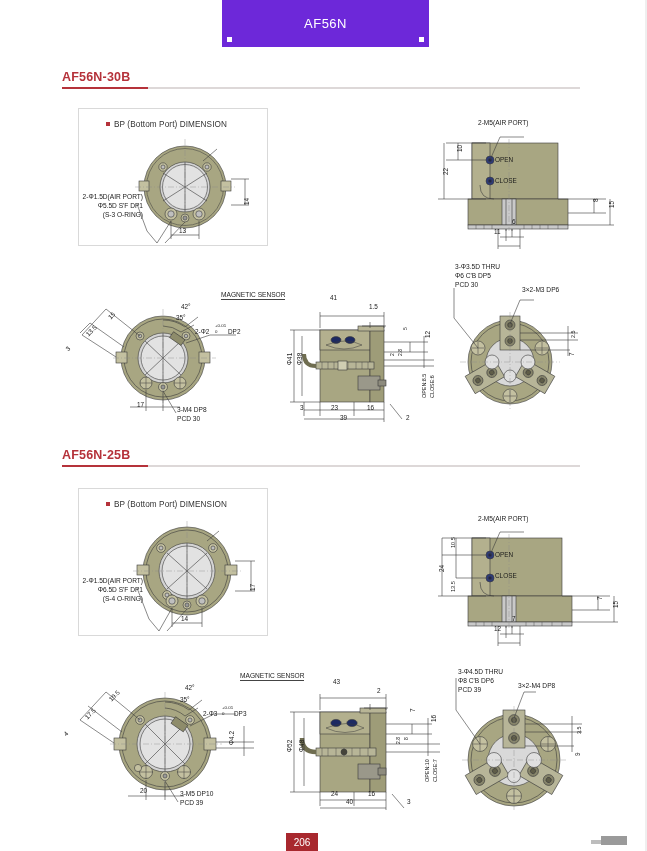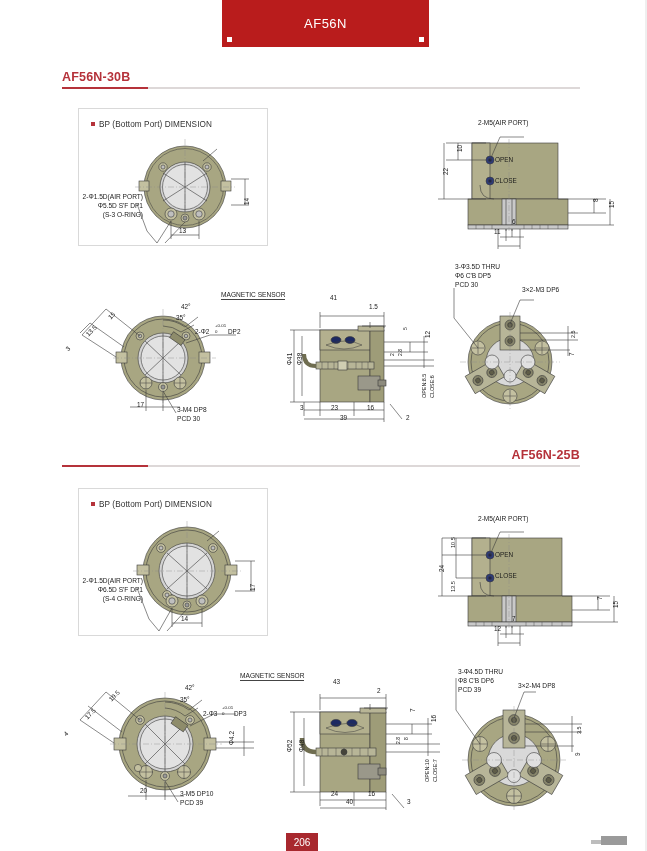--- a/index.html
+++ b/index.html
@@ -8,21 +8,21 @@
     background: #ffffff;
     font-family: "Liberation Sans", sans-serif;
     position: relative;
     overflow: hidden;
   }
   .page { position: relative; width: 647px; height: 851px; }
 
   
   .banner {
     position: absolute; left: 222px; top: 0; width: 207px; height: 47px;
-    background: #b91c1c;
+    background: #6d28d9;
     color: #fff;
     display: flex; align-items: center; justify-content: center;
     font-size: 13px; letter-spacing: .5px;
   }
   .banner .notch { position: absolute; bottom: 5px; width: 5px; height: 5px; background: #fff; }
   .banner .notch.l { left: 5px; }
   .banner .notch.r { right: 5px; }
 
   
   .sect-head { position: absolute; left: 62px; }
@@ -33,21 +33,21 @@
   .sect-head .rule { height: 2px; background: #ddd8d8; width: 518px; position: relative; }
   .sect-head .rule::before {
     content:""; position:absolute; left:0; top:0; height:2px; width:86px; background:#b5323a;
   }
 
   
   .bp-box {
     position: absolute; border: 1px solid #d9d9d9; background: #fff;
   }
   .bp-title {
-    position: absolute; left: 12px; top: 11px;
+    position: absolute; left: 27px; top: 11px;
     font-size: 8.2px; color: #333; letter-spacing: .1px; white-space: nowrap;
   }
   .bp-title .sq {
     display: inline-block; width: 4px; height: 4px; background: #b5323a;
     margin-right: 4px; vertical-align: 1.5px;
   }
 
   
   .dwg { position: absolute; }
   .dwg svg { display: block; overflow: visible; }
@@ -454,21 +454,21 @@
         <line x1="72" y1="43" x2="130" y2="43"></line>
         <line x1="72" y1="50" x2="130" y2="50"></line>
         <line x1="72" y1="60" x2="122" y2="60"></line>
         <line x1="120" y1="36" x2="120" y2="66"></line>
       </g>
     </svg>
   </div>
   <div class="dim v" style="left:570px; top:338px; font-size:5.4px;">2.5</div>
   <div class="dim v" style="left:568px; top:356px;">7</div>
 
-  <div class="sect-head" style="top:448px;text-align:right;">
+  <div class="sect-head" style="top:448px;">
     <div class="label">AF56N-25B</div>
     <div class="rule"></div>
   </div>
 
   <div class="bp-box" style="left:78px; top:488px; width:190px; height:148px;">
     <div class="bp-title">
       <span class="sq"></span><span>BP (Bottom Port) DIMENSION</span>
     </div>
 
     <div class="dwg" style="left:0; top:0;">

